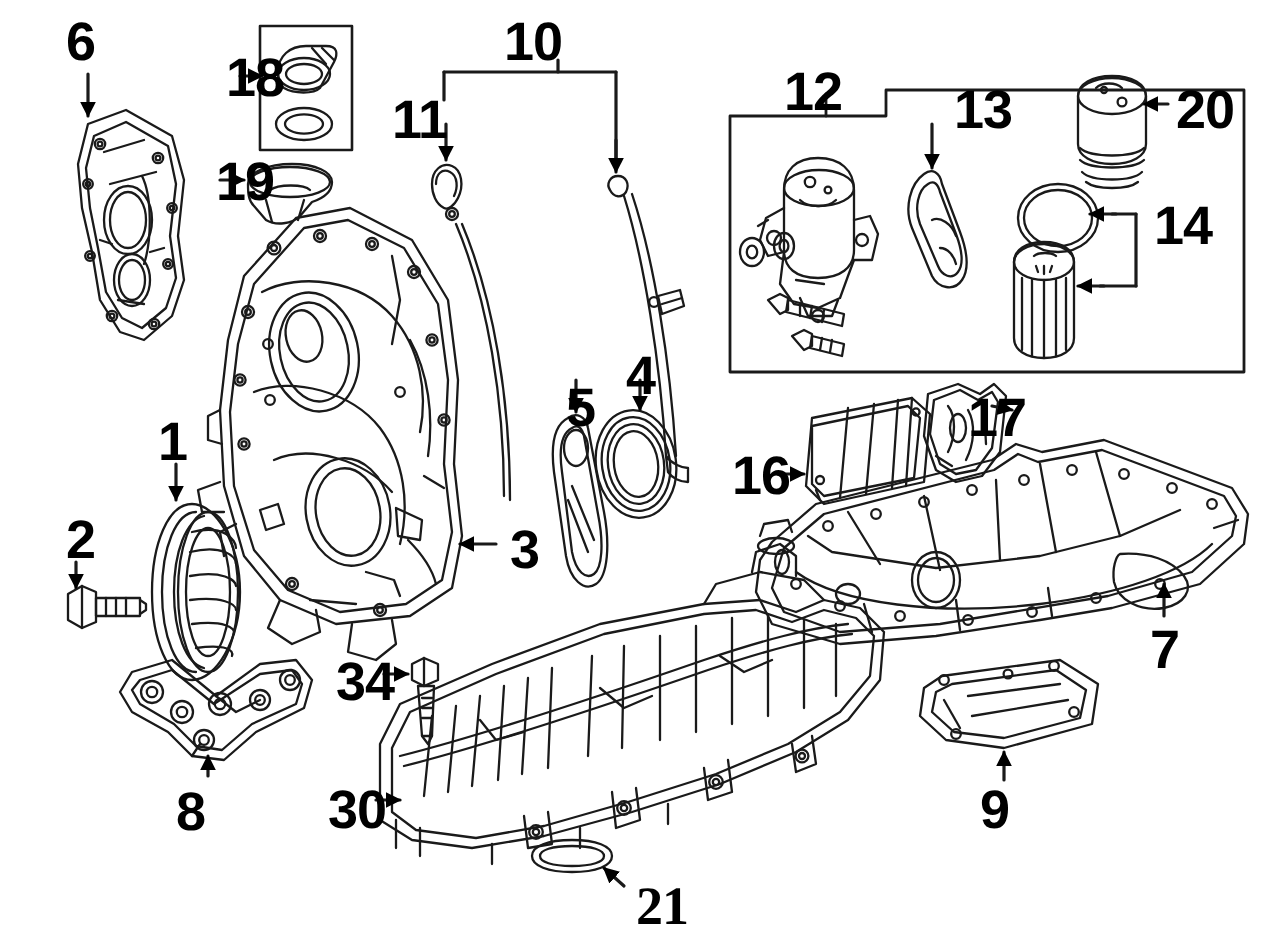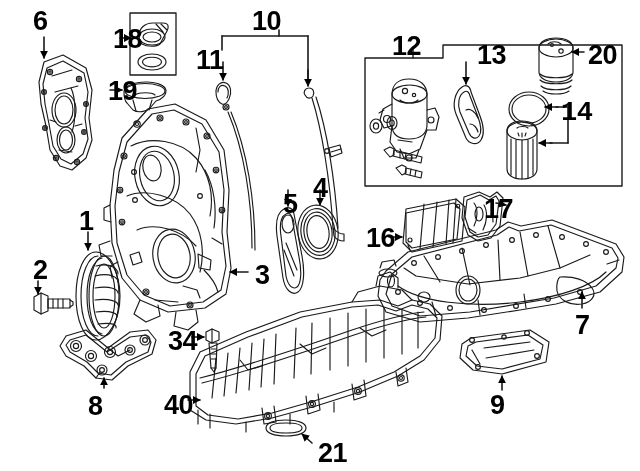--- a/index.html
+++ b/index.html
@@ -497,28 +497,28 @@
   </svg>
 
   <div class="callout" style="left:33px;top:8px;">6</div>
   <div class="callout" style="left:97px;top:26px;margin-left:16px;">18</div>
   <div class="callout" style="left:252px;top:8px;">10</div>
   <div class="callout" style="left:196px;top:47px;">11</div>
   <div class="callout" style="left:392px;top:33px;">12</div>
   <div class="callout" style="left:452px;top:42px;margin-left:25px;">13</div>
   <div class="callout" style="left:588px;top:42px;">20</div>
   <div class="callout" style="left:88px;top:78px;margin-left:20px;">19</div>
-  <div class="callout" style="left:561px;top:100px;font-family:Liberation Mono, monospace;">14</div>
+  <div class="callout" style="left:577px;top:100px;">14</div>
   <div class="callout" style="left:79px;top:208px;">1</div>
   <div class="callout" style="left:283px;top:191px;">5</div>
   <div class="callout" style="left:313px;top:175px;">4</div>
   <div class="callout" style="left:484px;top:196px;">17</div>
   <div class="callout" style="left:366px;top:225px;">16</div>
   <div class="callout" style="left:33px;top:257px;">2</div>
   <div class="callout" style="left:255px;top:262px;">3</div>
   <div class="callout" style="left:575px;top:312px;">7</div>
   <div class="callout" style="left:168px;top:328px;">34</div>
   <div class="callout" style="left:88px;top:393px;">8</div>
-  <div class="callout" style="left:164px;top:392px;">40</div>
+  <div class="callout" style="left:164px;top:392px;">30</div>
   <div class="callout" style="left:490px;top:392px;">9</div>
-  <div class="callout" style="left:318px;top:440px;">21</div>
+  <div class="callout" style="left:318px;top:440px;font-family:Liberation Serif, serif;">21</div>
 
 </div>
 
 </body></html>

